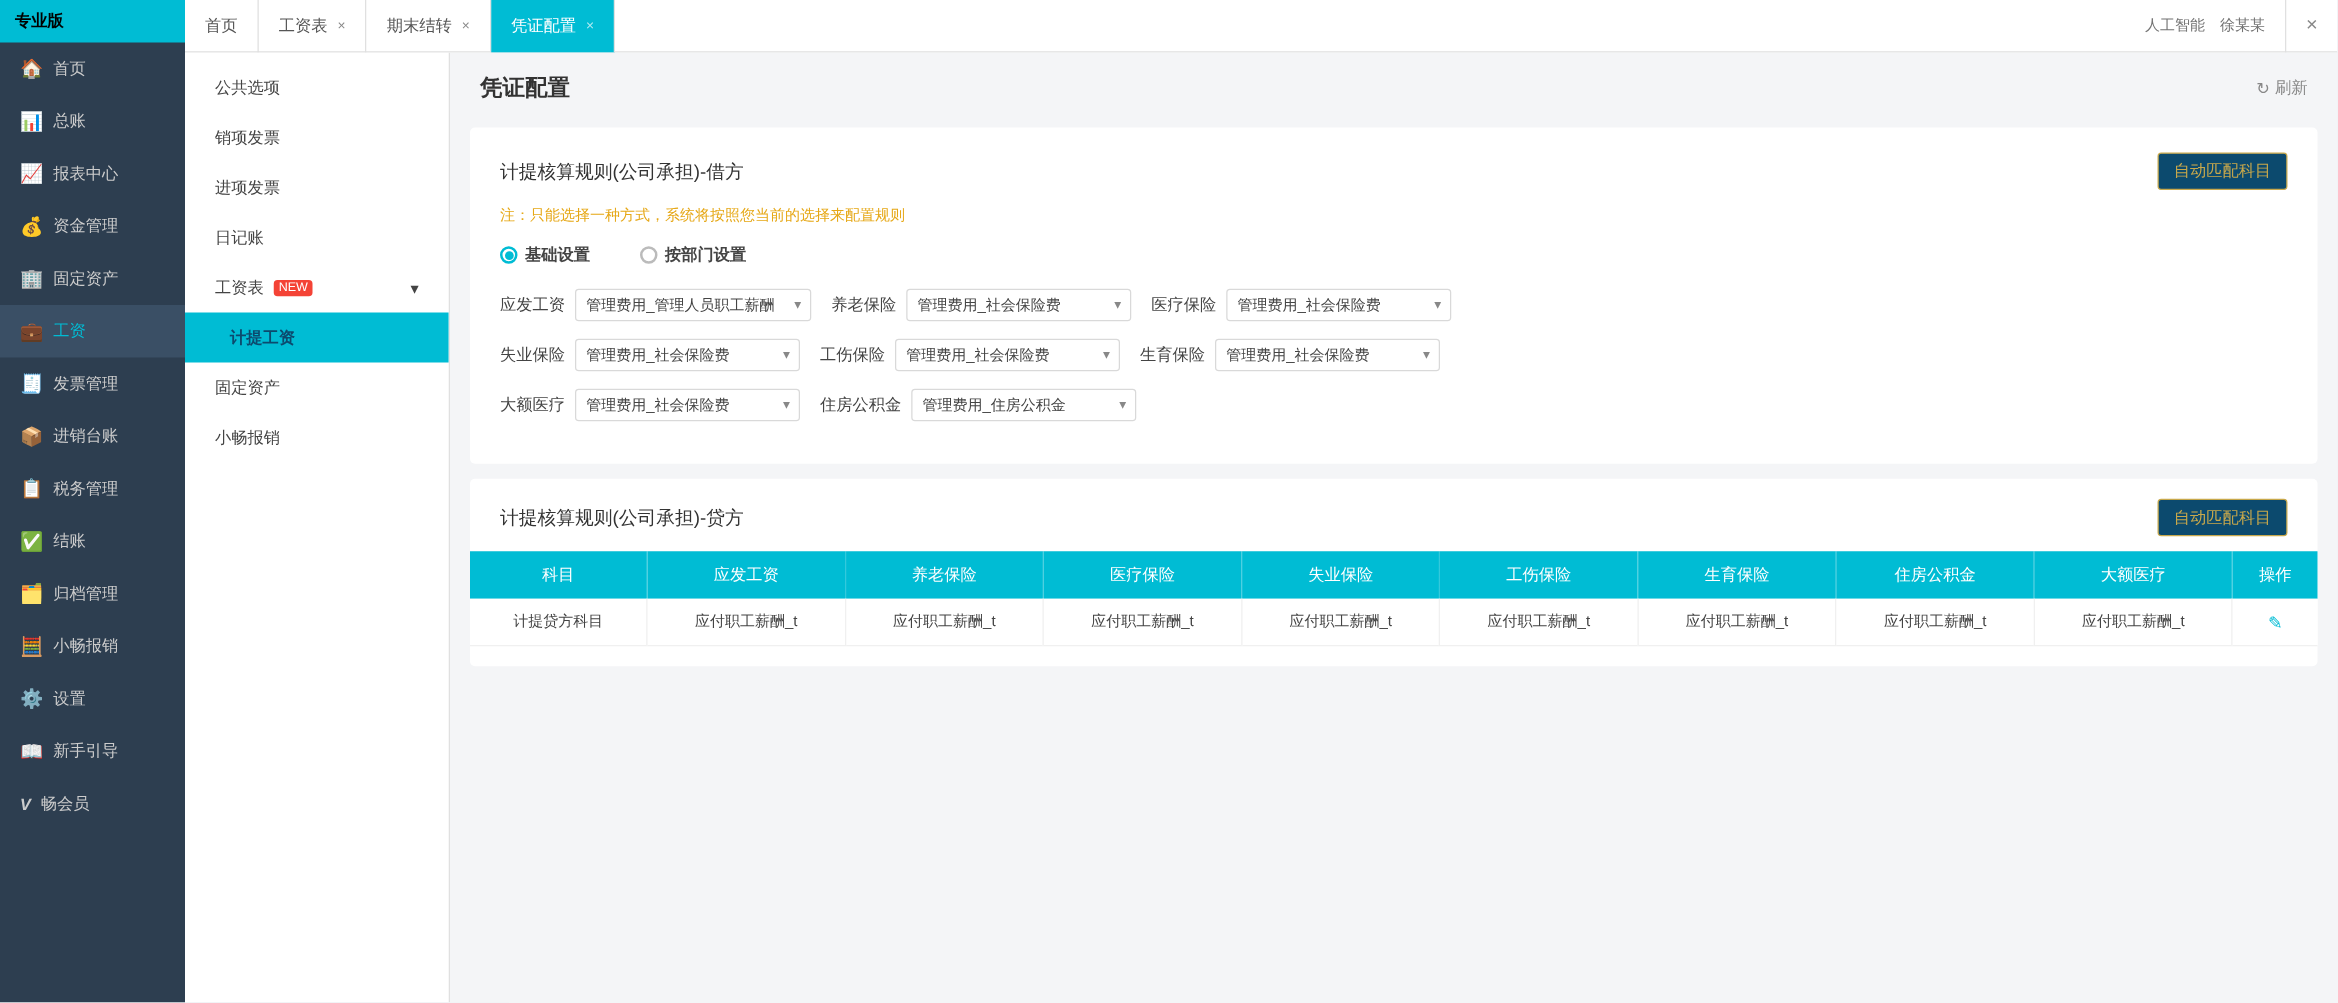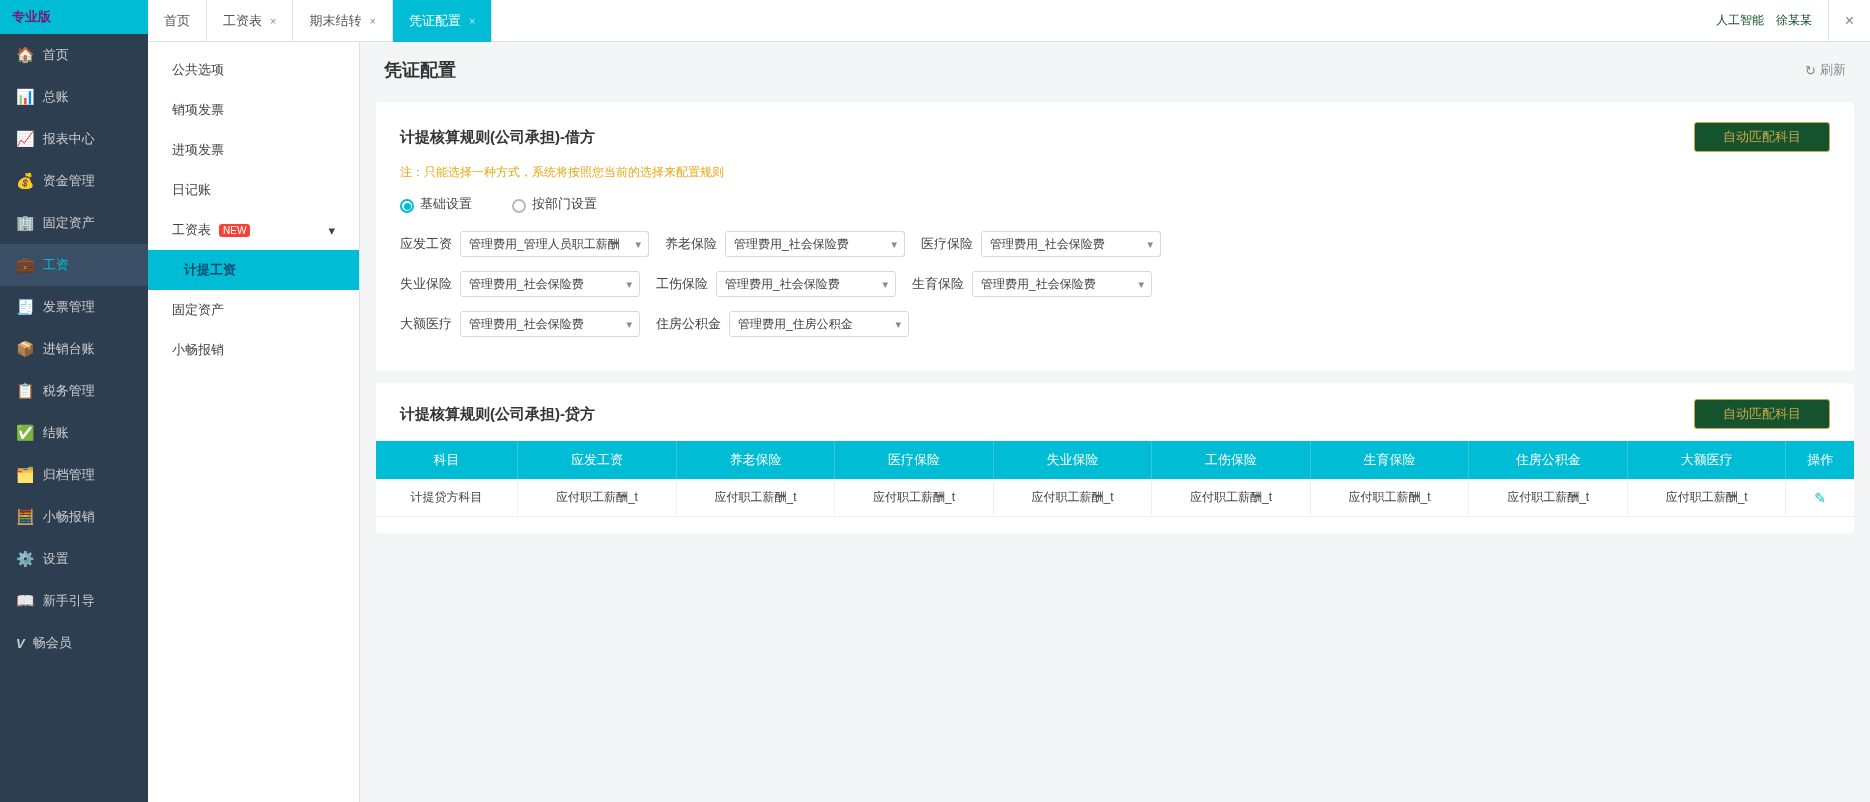--- a/index.html
+++ b/index.html
@@ -14,21 +14,21 @@
       flex-direction: column;
       flex-shrink: 0;
       height: 100vh;
       overflow-y: auto;
     }
     .sidebar-header {
       background: #00bcd4;
       padding: 8px 12px;
       font-size: 13px;
       font-weight: bold;
-      color: #701a75;
+      color: #000000;
     }
     .sidebar-item {
       display: flex;
       align-items: center;
       padding: 12px 16px;
       cursor: pointer;
       color: #ccc;
       font-size: 13px;
       gap: 8px;
     }
@@ -77,21 +77,21 @@
       font-size: 11px;
       opacity: 0.7;
       margin-left: 2px;
     }
     .topbar-right {
       margin-left: auto;
       padding-right: 16px;
       display: flex;
       align-items: center;
       gap: 12px;
-      color: #14532d;
+      color: #737373;
       font-size: 12px;
     }
     .close-btn {
       width: 42px;
       height: 42px;
       display: flex;
       align-items: center;
       justify-content: center;
       cursor: pointer;
       font-size: 16px;
@@ -177,43 +177,44 @@
       padding: 20px 24px;
     }
     .section-header {
       display: flex;
       align-items: center;
       justify-content: space-between;
       margin-bottom: 12px;
     }
     .section-title {
       font-size: 15px;
-      font-weight: bold;
+      font-weight: normal;
       color: #333;
     }
     .note-text {
       color: #e6a817;
       font-size: 12px;
       margin-bottom: 14px;
     }
 
     
     .radio-group {
       display: flex;
       gap: 40px;
       margin-bottom: 18px;
       align-items: center;
     }
     .radio-label {
       display: flex;
-      align-items: flex-end;
+      align-items: center;
       gap: 6px;
       cursor: pointer;
       font-size: 13px;
       color: #444;
+      font-weight: bold;
     }
     .radio-circle {
       width: 14px;
       height: 14px;
       border-radius: 50%;
       border: 2px solid #00bcd4;
       display: flex;
       align-items: center;
       justify-content: center;
     }
@@ -270,22 +271,22 @@
       top: 50%;
       transform: translateY(-50%);
       font-size: 11px;
       color: #888;
       pointer-events: none;
     }
 
     .auto-match-btn {
       border: 1px solid #c8a84b;
       color: #c8a84b;
-      background: #14532d;
-      padding: 5px 28px;
+      background: #0c4a6e;
+      padding: 5px 12px;
       border-radius: 3px;
       cursor: pointer;
       font-size: 13px;
       white-space: nowrap;
     }
 
     
     .table-section {
       background: #fff;
       margin: 12px 16px;

